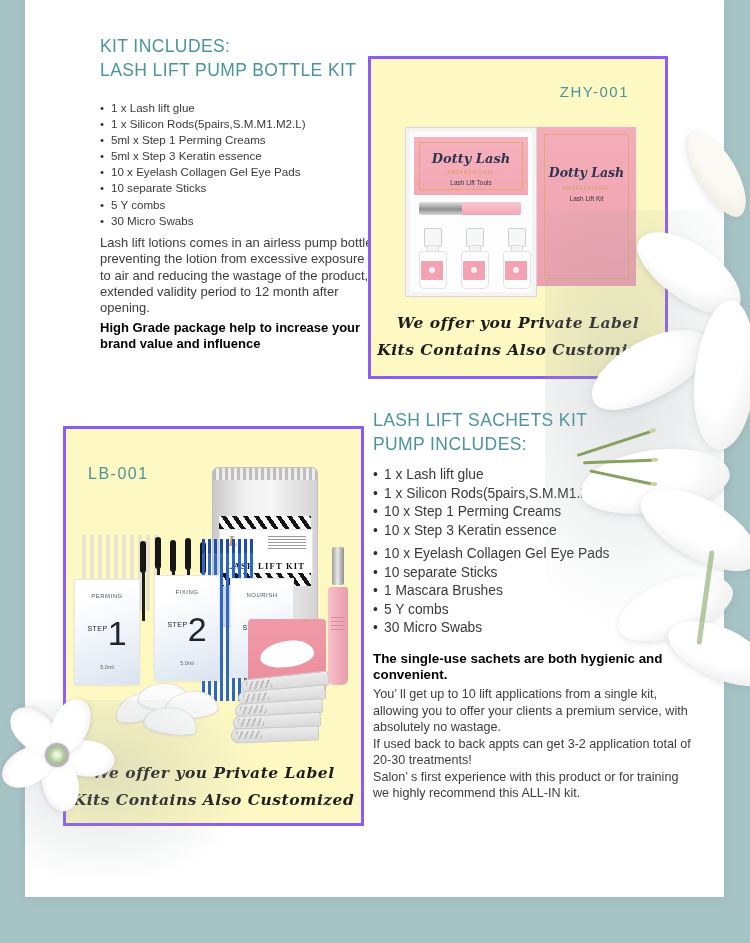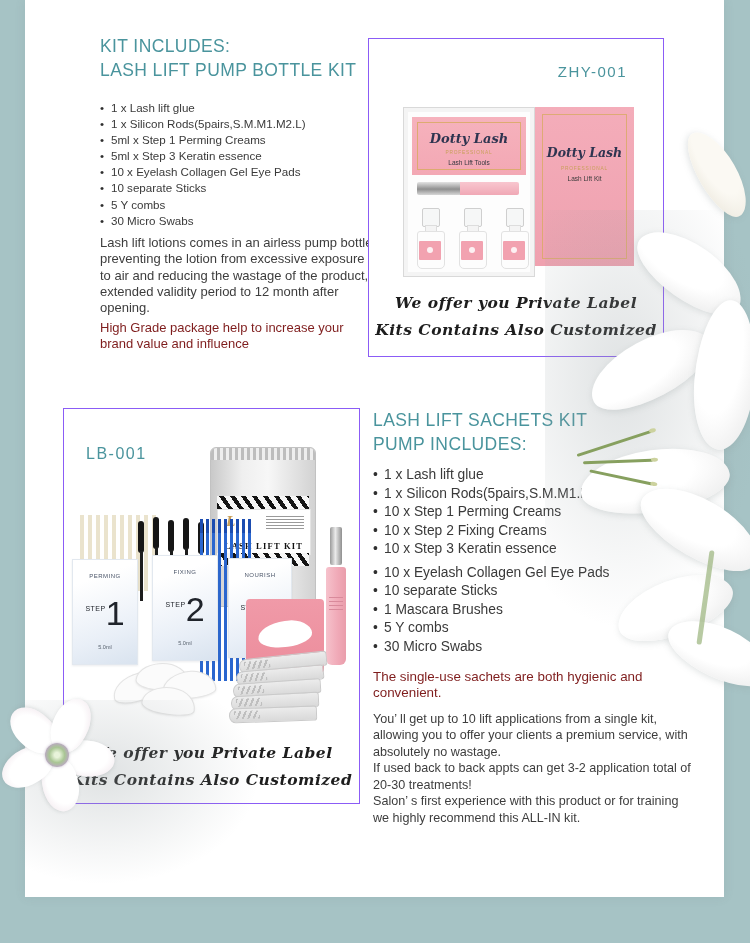--- a/index.html
+++ b/index.html
@@ -12,26 +12,26 @@
 
   
   .section-title{color:#4a949d;font-size:17.5px;line-height:24px;letter-spacing:.4px;font-weight:400;margin:0;}
   .kit-list{list-style:none;margin:0;padding:0;color:#3a3a3a;}
   .kit-list li{position:relative;padding-left:11px;}
   .kit-list li::before{content:"•";position:absolute;left:0;top:0;color:#2f2f2f;}
   .kit-list.small{font-size:11.6px;line-height:16.1px;}
   .kit-list.large{font-size:13.8px;line-height:18.5px;}
   .kit-list.large li.gap{margin-top:5px;}
   .desc{color:#3d3d3d;font-size:13px;line-height:16.4px;margin:0;}
-  .desc.bold{font-weight:normal;color:#7f1d1d;}
+  .desc.bold{font-weight:bold;color:#000000;}
   .desc.prelines{white-space:pre-line;}
   .model-label{color:#4a949d;letter-spacing:1.5px;font-size:15px;}
 
   
-  .product-box{position:absolute;background:#ffffff;border:1px solid #8b5cf6;}
+  .product-box{position:absolute;background:#fef9c3;border:3px solid #8b5cf6;margin-top:18px;}
   .tagline{position:absolute;left:0;width:100%;text-align:center;
     font-family:"DejaVu Serif",serif;font-style:italic;font-weight:700;
     color:#1d1d1d;font-size:15.5px;line-height:27px;letter-spacing:.5px;}
 
   
   .tray{position:absolute;background:#fdfdfd;border:1px solid #d9d9d9;box-shadow:inset 0 0 0 4px #f4f4f4;}
   .pink-card{position:absolute;background:linear-gradient(180deg,#f6b2bd,#f3a8b4);}
   .pink-card::before{content:"";position:absolute;inset:5px;border:1px solid rgba(216,170,100,.85);}
   .brand-script{font-family:"DejaVu Serif",serif;font-style:italic;font-weight:700;color:#2e3450;}
   .gold-caps{color:#c9a05a;letter-spacing:1px;}
@@ -254,30 +254,29 @@
 
   <section class="abs" style="left:373px;top:408px;width:335px;">
     <h2 class="section-title">
       <span style="display:block">LASH LIFT SACHETS KIT</span>
       <span style="display:block">PUMP INCLUDES:</span>
     </h2>
     <ul class="kit-list large" style="margin-top:10px;">
       <li>1 x Lash lift glue</li>
       <li>1 x Silicon Rods(5pairs,S.M.M1.M2.L)</li>
       <li>10 x Step 1 Perming Creams</li>
-      <li>10 x Step 2 Fixing Creams</li>
       <li>10 x Step 3 Keratin essence</li>
       <li class="gap">10 x Eyelash Collagen Gel Eye Pads</li>
       <li>10 separate Sticks</li>
       <li>1 Mascara Brushes</li>
       <li>5 Y combs</li>
       <li>30 Micro Swabs</li>
     </ul>
     <p class="desc bold" style="margin-top:13px;font-size:13.4px;">The single-use sachets are both hygienic and convenient.</p>
-    <p class="desc prelines" style="margin-top:9px;font-size:12.6px;line-height:16.5px;">You’ ll get up to 10 lift applications from a single kit,
+    <p class="desc prelines" style="margin-top:3px;font-size:12.6px;line-height:16.5px;">You’ ll get up to 10 lift applications from a single kit,
 allowing you to offer your clients a premium service, with
 absolutely no wastage.
 If used back to back appts can get 3-2 application total of
 20-30 treatments!
 Salon’ s first experience with this product or for training
 we highly recommend this ALL-IN kit.</p>
   </section>
 
   <div class="abs" style="left:575px;top:150px;width:175px;height:500px;">
     <div class="soft-shadow" style="left:-30px;top:60px;width:220px;height:420px;"></div>

